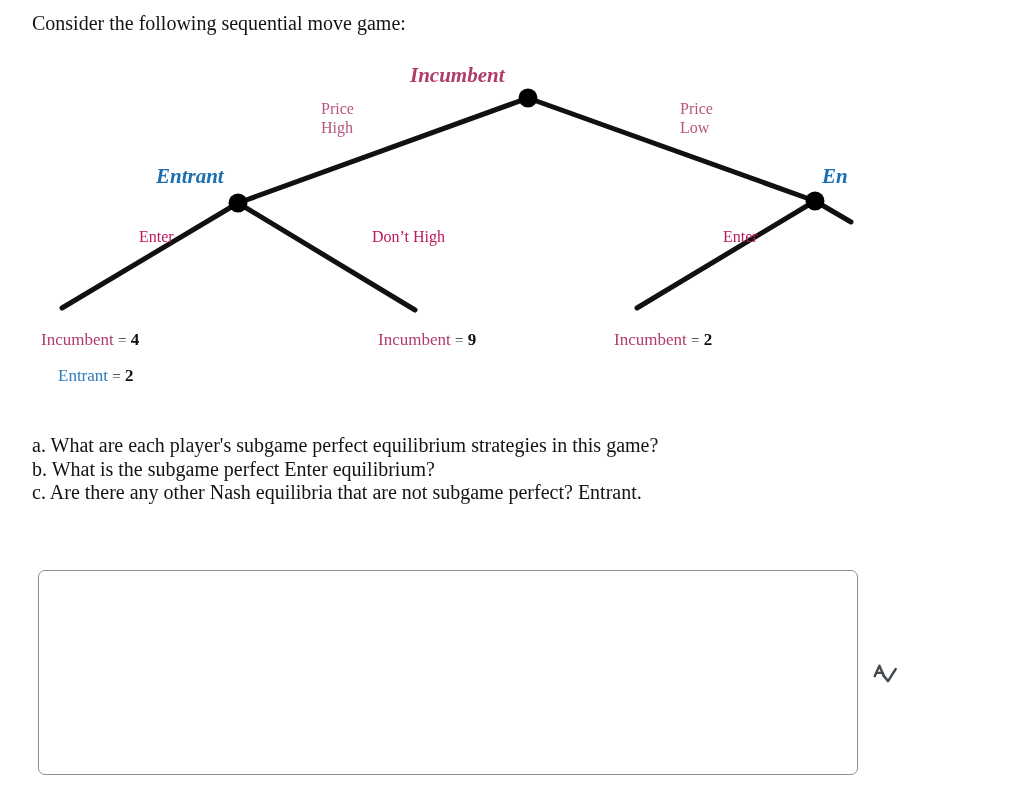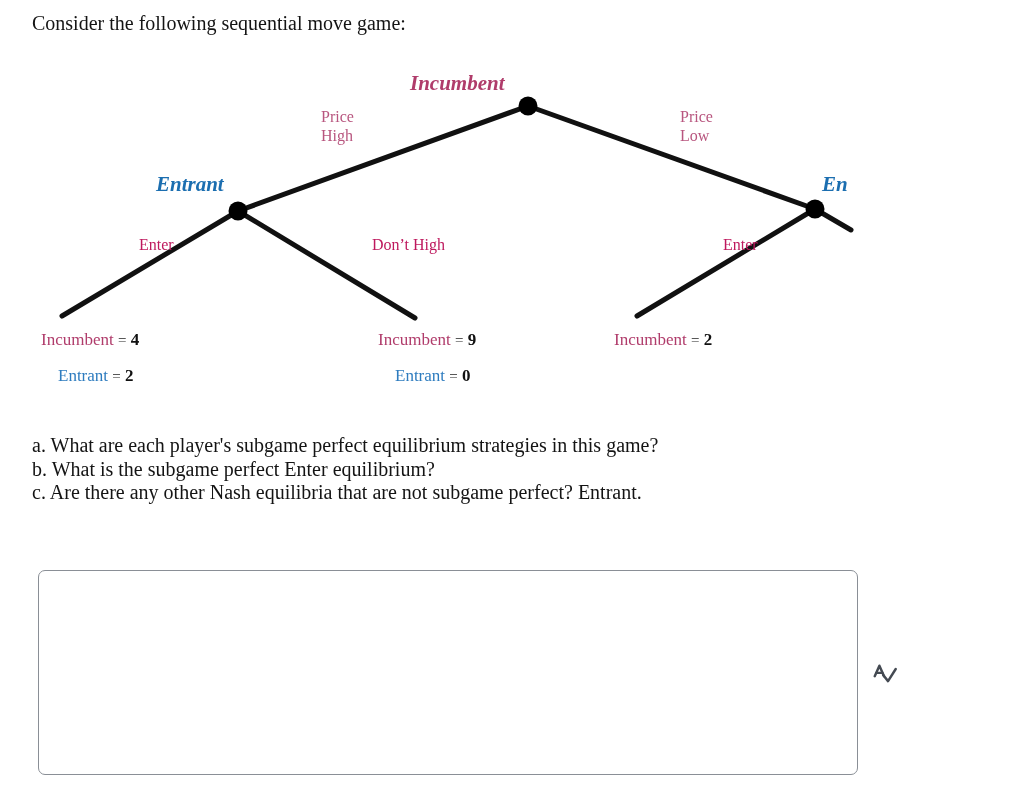--- a/index.html
+++ b/index.html
@@ -24,21 +24,21 @@
     font-size: 20px;
     line-height: 22px;
     color: #141414;
     white-space: nowrap;
   }
 
   
   #game-tree {
     position: absolute;
     left: 0;
-    top: 8px;
+    top: 0;
     width: 1008px;
     height: 420px;
   }
   #tree-svg {
     position: absolute;
     left: 0;
     top: 0;
     width: 1024px;
     height: 420px;
   }
@@ -59,20 +59,21 @@
 
   .action-label {
     font-size: 16px;
   }
   .action-incumbent { color: #B8567F; }
   .action-entrant   { color: #be185d; margin-left: 45px; }
 
   .payoff-block {
     position: absolute;
     white-space: nowrap;
+    margin-top: 8px;
   }
   .payoff-row {
     font-size: 17px;
     line-height: 36px;
     white-space: nowrap;
   }
   .payoff-name-inc { color: #B03C6B; }
   .payoff-name-ent { color: #2E7CBF; }
   .payoff-eq  { color: #222222; font-size: 15px; }
   .payoff-val { color: #111111; font-weight: bold; font-size: 17px; }
@@ -177,25 +178,20 @@
       <span class="payoff-val">2</span>
     </div>
   </div>
 
   <div class="payoff-block" style="left:378px; top:314px;">
     <div class="payoff-row">
       <span class="payoff-name-inc">Incumbent</span>
       <span class="payoff-eq">=</span>
       <span class="payoff-val">9</span>
     </div>
-    <div class="payoff-row indent">
-      <span class="payoff-name-ent">Entrant</span>
-      <span class="payoff-eq">=</span>
-      <span class="payoff-val">0</span>
-    </div>
   </div>
 
   <div class="payoff-block" style="left:614px; top:314px;">
     <div class="payoff-row">
       <span class="payoff-name-inc">Incumbent</span>
       <span class="payoff-eq">=</span>
       <span class="payoff-val">2</span>
     </div>
   </div>
 

